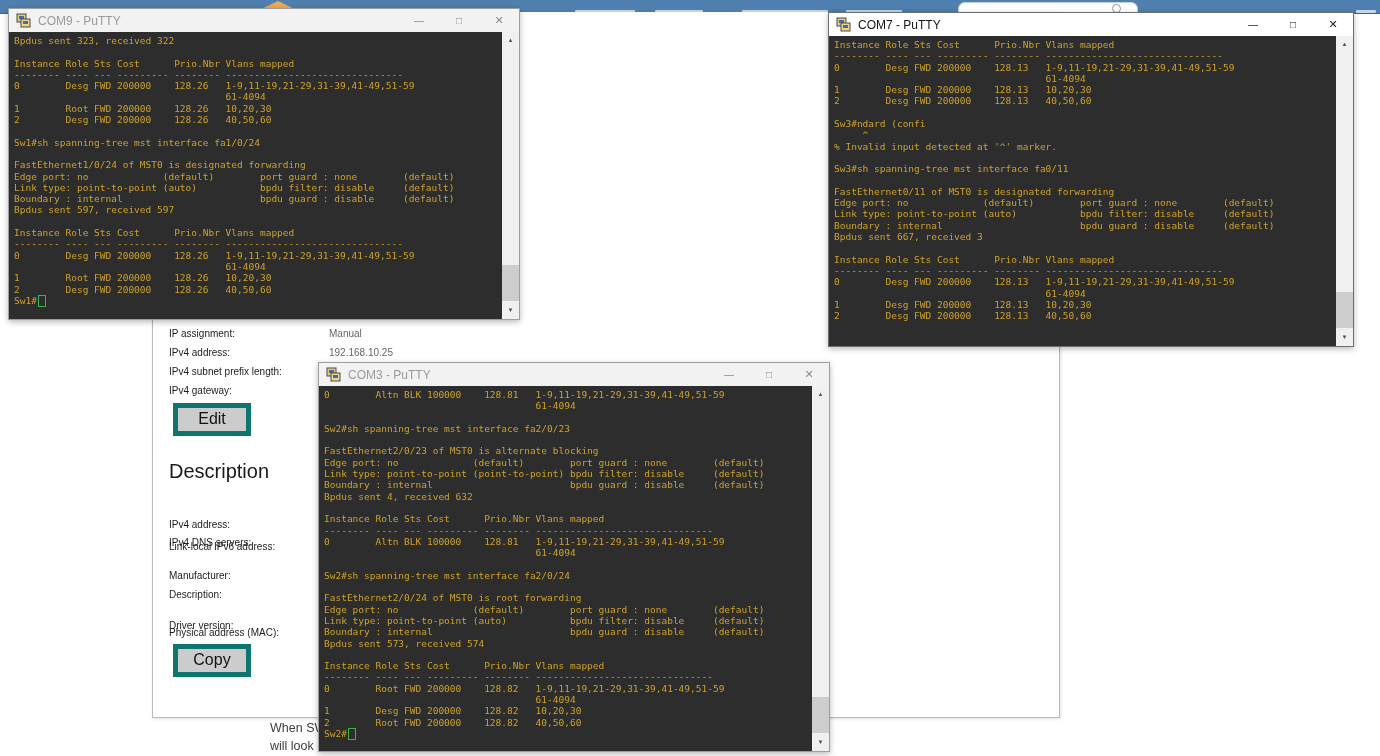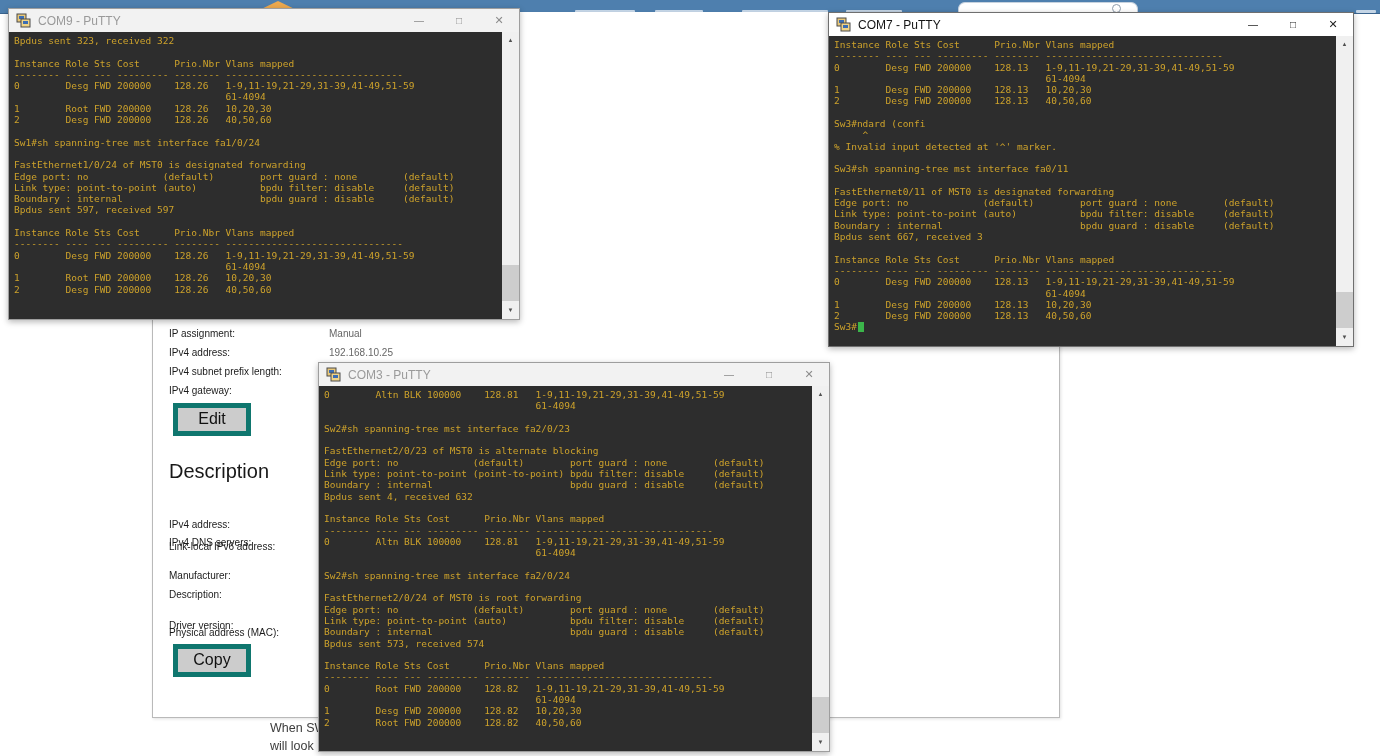--- a/index.html
+++ b/index.html
@@ -169,20 +169,24 @@
 Boundary : internal                        bpdu guard : disable     (default)
 Bpdus sent 597, received 597
 
 Instance Role Sts Cost      Prio.Nbr Vlans mapped
 -------- ---- --- --------- -------- -------------------------------
 0        Desg FWD 200000    128.26   1-9,11-19,21-29,31-39,41-49,51-59
                                      61-4094
 1        Root FWD 200000    128.26   10,20,30
 2        Desg FWD 200000    128.26   40,50,60
 </pre>
+      <div class="promptrow">
+        <span>Sw1#</span>
+        <span class="cursor outline"></span>
+      </div>
     </div>
     <div class="sbar">
       <div class="sarrow sup">▲</div>
       <div class="sthumb"></div>
       <div class="sarrow sdown">▼</div>
     </div>
   </div>
 </div>
 
 <div class="putty" id="com3">
@@ -226,20 +230,24 @@
 Boundary : internal                        bpdu guard : disable     (default)
 Bpdus sent 573, received 574
 
 Instance Role Sts Cost      Prio.Nbr Vlans mapped
 -------- ---- --- --------- -------- -------------------------------
 0        Root FWD 200000    128.82   1-9,11-19,21-29,31-39,41-49,51-59
                                      61-4094
 1        Desg FWD 200000    128.82   10,20,30
 2        Root FWD 200000    128.82   40,50,60
 </pre>
+      <div class="promptrow">
+        <span>Sw2#</span>
+        <span class="cursor outline"></span>
+      </div>
     </div>
     <div class="sbar">
       <div class="sarrow sup">▲</div>
       <div class="sthumb"></div>
       <div class="sarrow sdown">▼</div>
     </div>
   </div>
 </div>
 
 <div class="putty" id="com7">
@@ -278,24 +286,20 @@
 Boundary : internal                        bpdu guard : disable     (default)
 Bpdus sent 667, received 3
 
 Instance Role Sts Cost      Prio.Nbr Vlans mapped
 -------- ---- --- --------- -------- -------------------------------
 0        Desg FWD 200000    128.13   1-9,11-19,21-29,31-39,41-49,51-59
                                      61-4094
 1        Desg FWD 200000    128.13   10,20,30
 2        Desg FWD 200000    128.13   40,50,60
 </pre>
-      <div class="promptrow">
-        <span>Sw3#</span>
-        <span class="cursor block"></span>
-      </div>
     </div>
     <div class="sbar">
       <div class="sarrow sup">▲</div>
       <div class="sthumb"></div>
       <div class="sarrow sdown">▼</div>
     </div>
   </div>
 </div>
 
 </body></html>

